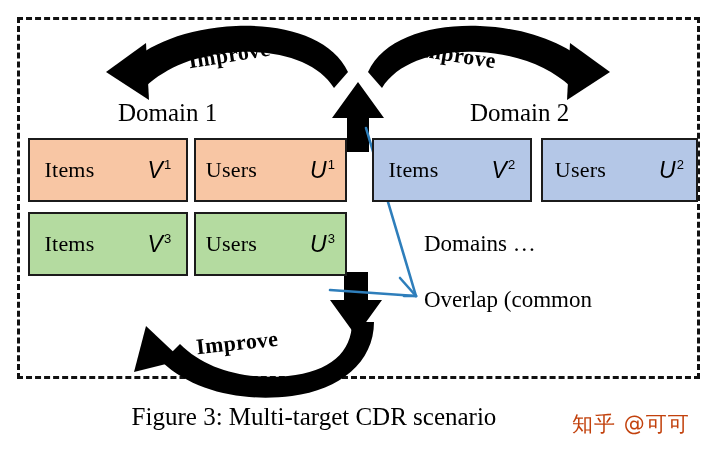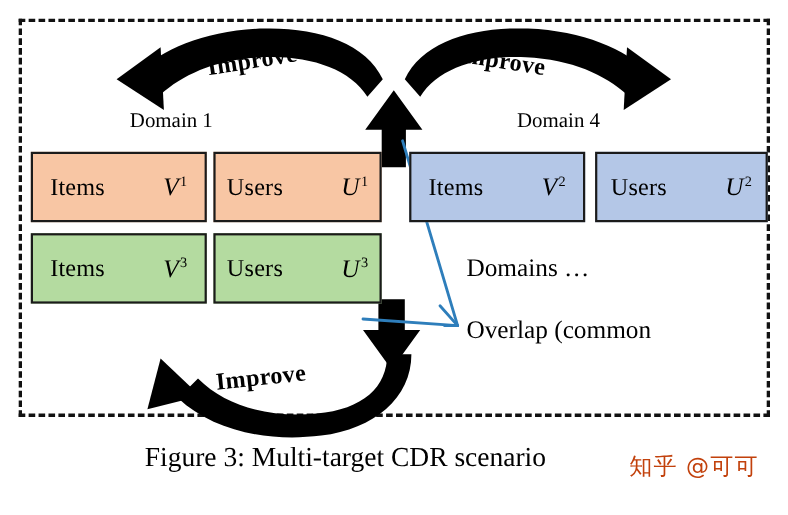--- a/index.html
+++ b/index.html
@@ -47,34 +47,34 @@
     align-items: center;
     justify-content: center;
     font-size: 22px;
     line-height: 1;
     letter-spacing: 0.2px;
     white-space: nowrap;
     gap: 44px;
   }
   .dbox .lbl { display:inline-block; }
   .dbox .sym {
-    font-family: Liberation Serif, serif;
+    font-family: Liberation Sans, sans-serif;
     font-style: italic;
     font-size: 23px;
     margin-left: 9px;
   }
   .dbox .sup {
     font-size: 13px;
     vertical-align: super;
     font-style: normal;
     margin-left: 1px;
   }
   .domlabel {
     position: absolute;
-    font-size: 19px;
+    font-size: 25px;
     line-height: 1;
     white-space: nowrap;
   }
   .improve {
     position: absolute;
     font-weight: bold;
     font-size: 22px;
     line-height: 1;
     white-space: nowrap;
     letter-spacing: 0.3px;
@@ -167,21 +167,21 @@
   </svg>
 
   <div class="improve" style="left:188px; top:44px; transform: rotate(-9deg);">Improve</div>
 
   <div class="improve" style="left:414px; top:44px; transform: rotate(9deg);">Improve</div>
 
   <div class="improve" style="left:196px; top:332px; transform: rotate(-6deg);">Improve</div>
 
   <div class="domlabel" style="left:118px; top:100px;">Domain 1</div>
 
-  <div class="domlabel" style="left:470px; top:100px;">Domain 4</div>
+  <div class="domlabel" style="left:470px; top:100px;">Domain 2</div>
 
 
   <div class="dbox" style="left:28px; top:138px; width:160px; height:64px; background:#F8C6A4;">
     <span class="lbl">Items</span>
     <span class="sym"><i>V</i><span class="sup">1</span></span>
   </div>
 
   <div class="dbox" style="left:194px; top:138px; width:153px; height:64px; background:#F8C6A4;">
     <span class="lbl">Users</span>
     <span class="sym"><i>U</i><span class="sup">1</span></span>

